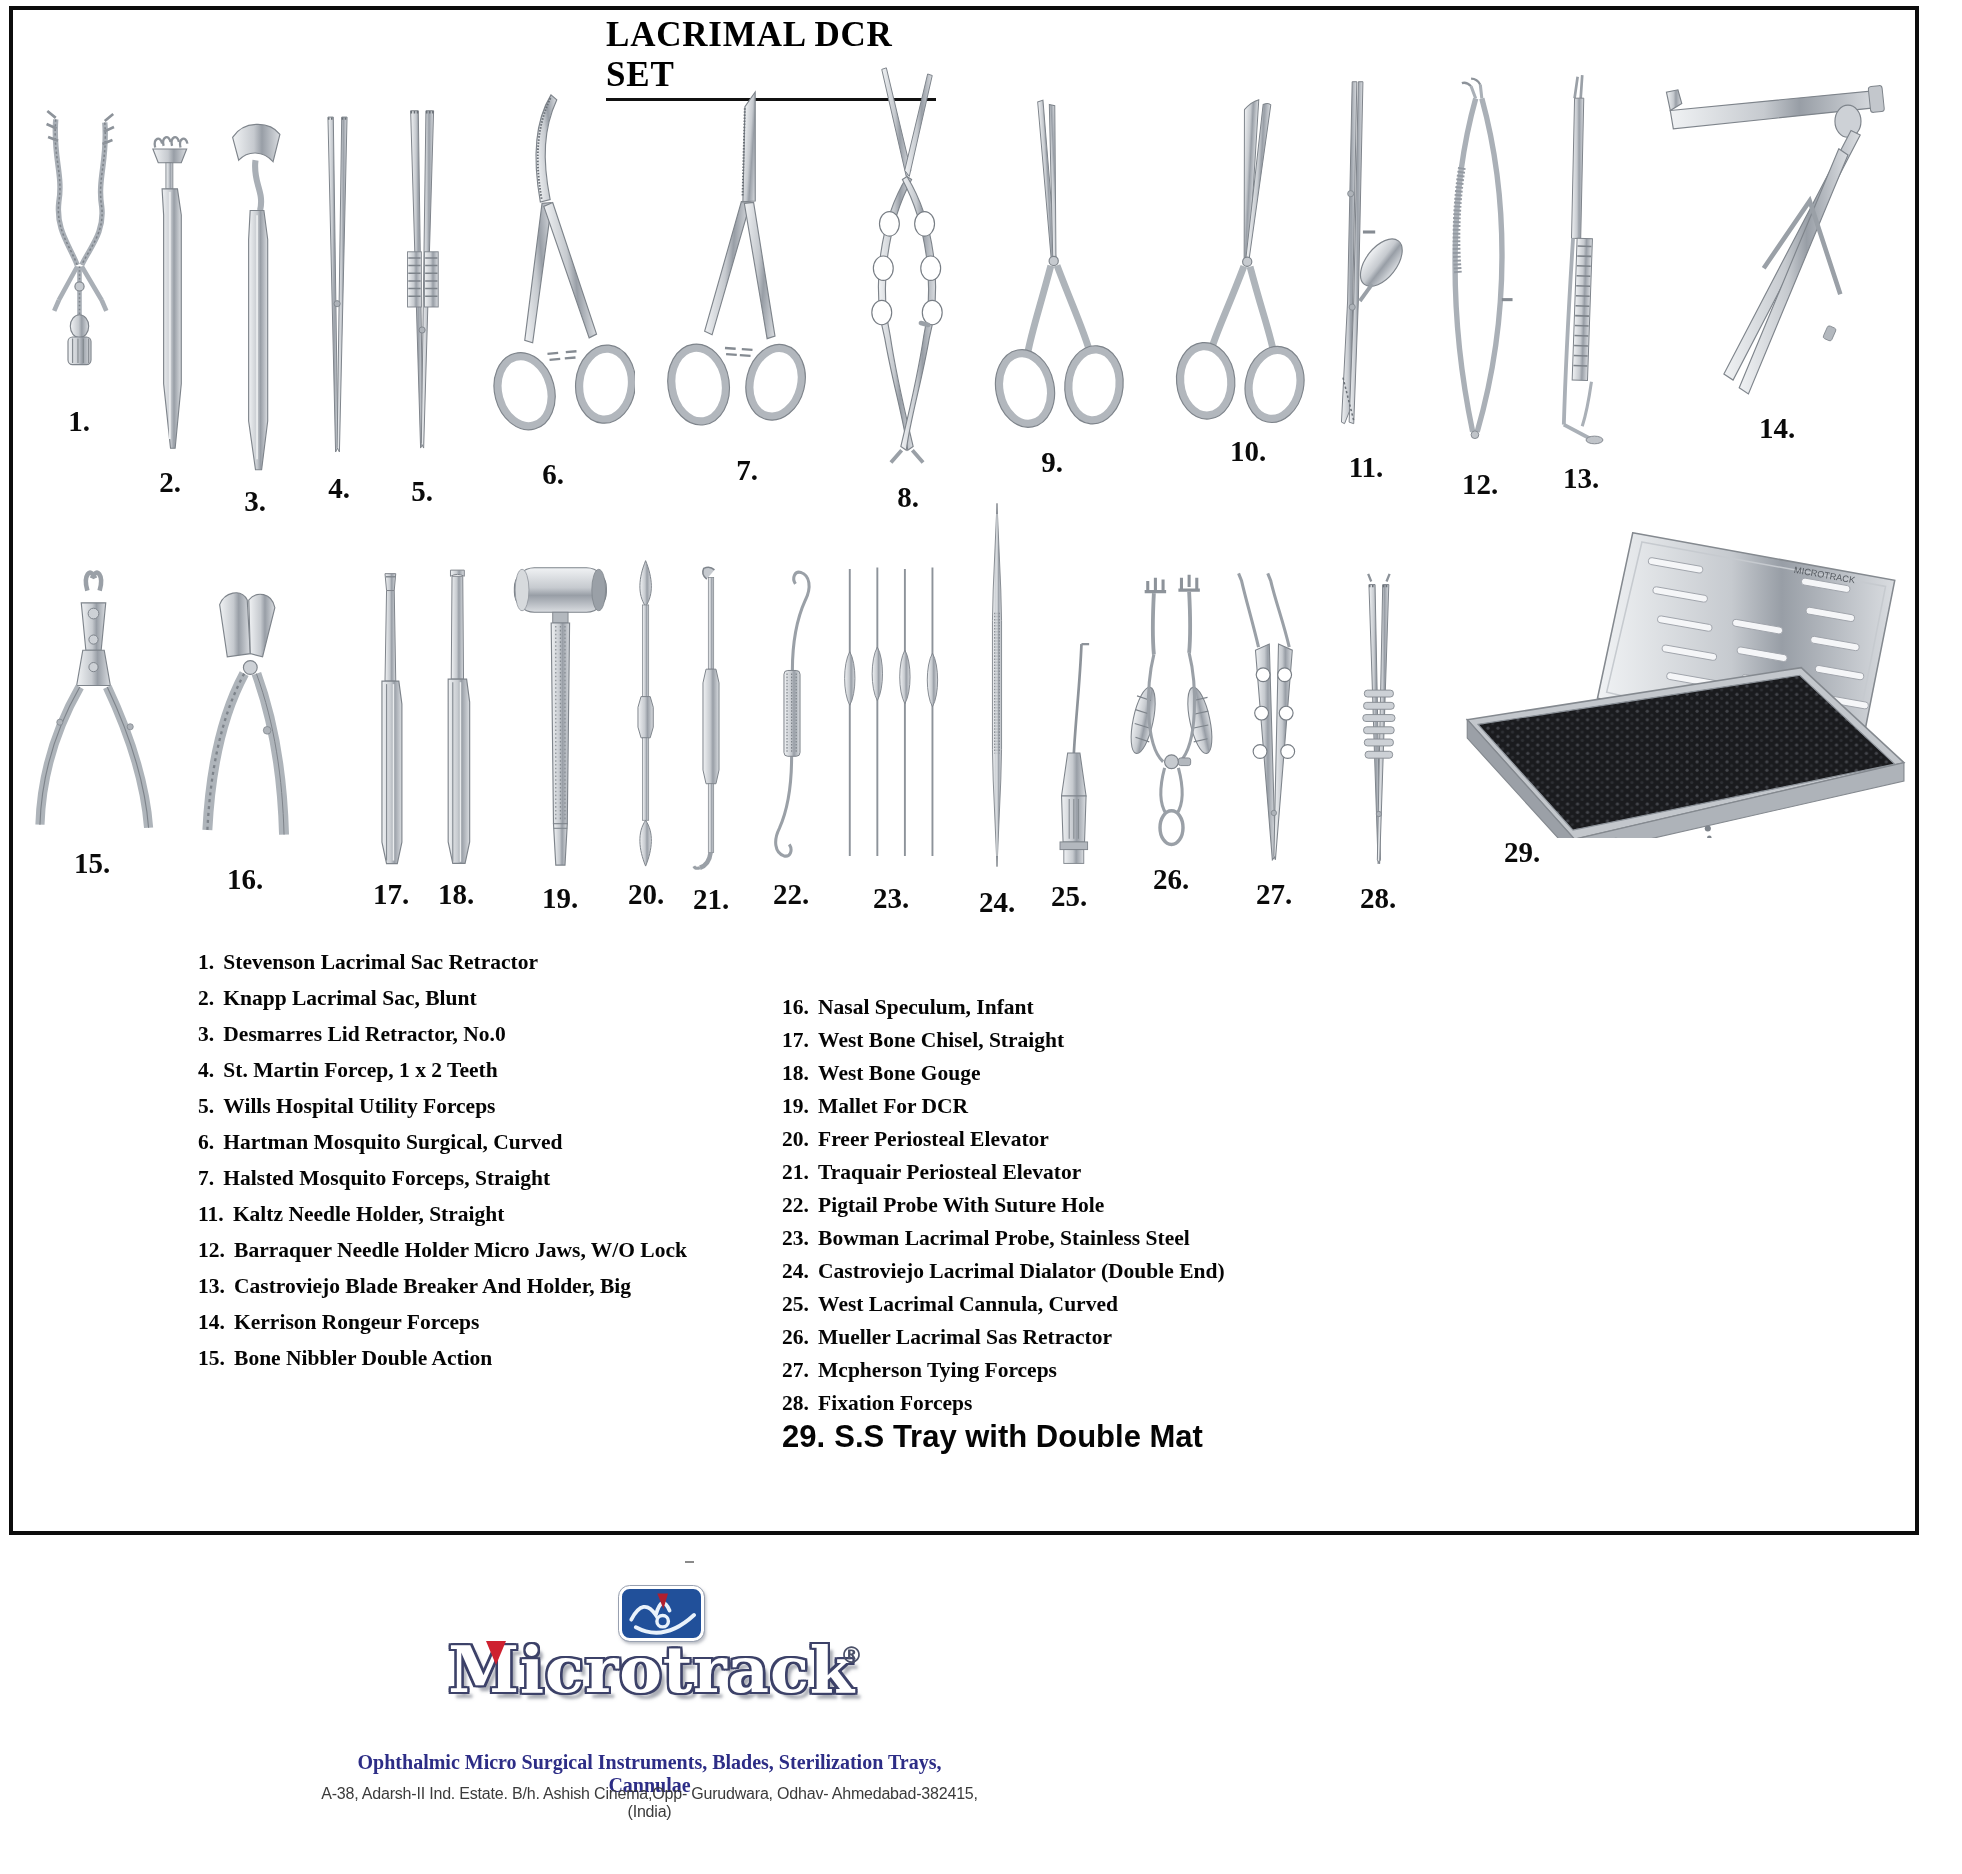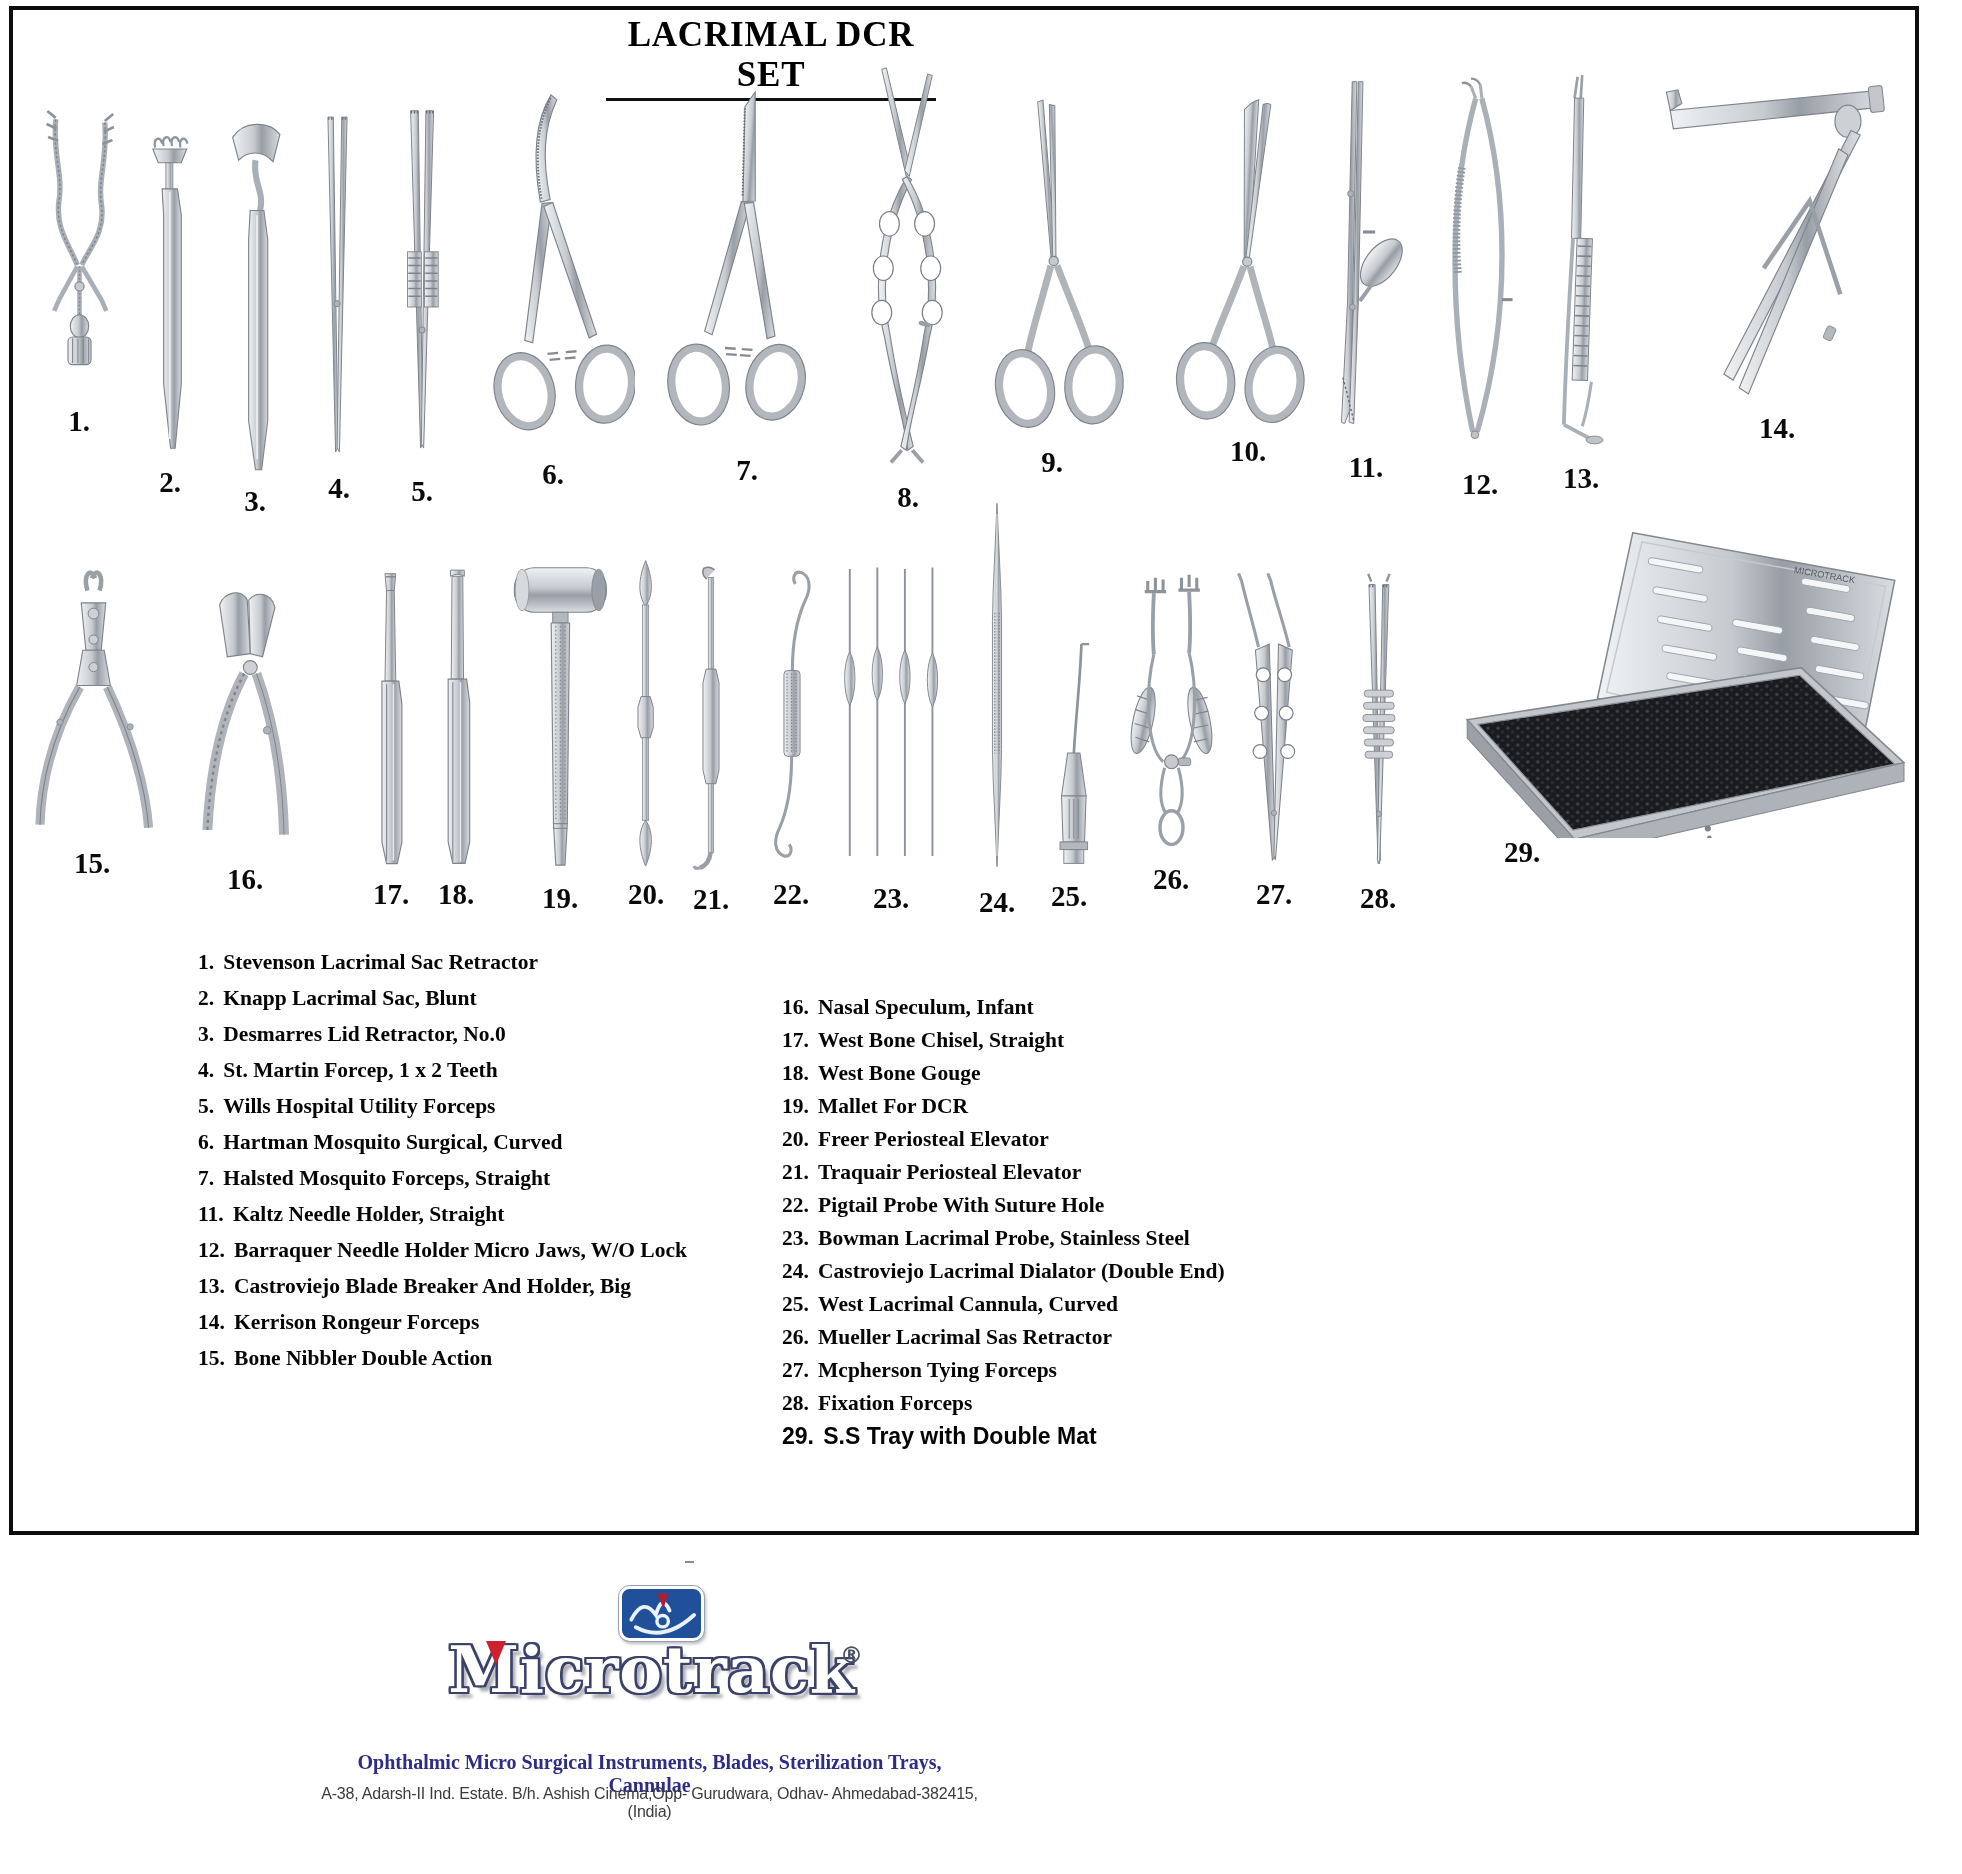--- a/index.html
+++ b/index.html
@@ -1,31 +1,31 @@
 <!DOCTYPE html>
 <html style="font-size:12.3px"><head>
 <meta charset="utf-8">
 <style>
   html,body{margin:0;padding:0;background:#fff;}
   .page{position:relative;width:1963px;height:1875px;background:#ffffff;overflow:hidden;
         font-family:"Liberation Serif", serif;color:#000;}
   .frame{position:absolute;left:9.2px;top:6.1px;width:1902px;height:1521px;border:4.6px solid #0d0d0d;background:#fff;}
-  .title{position:absolute;left:606px;top:15.3px;width:330px;text-align:center;
+  .title{position:absolute;left:606px;top:15.3px;width:330px;
          font-family:"Liberation Serif",serif;font-weight:bold;font-size:35px;letter-spacing:0.8px;
          border-bottom:3.8px solid #111;padding-bottom:3.1px;}
   .inst{position:absolute;}
   .inst svg{display:block;}
   .num{position:absolute;width:84px;text-align:center;font-family:"Liberation Serif",serif;
        font-weight:bold;font-size:29px;color:#0a0a0a;}
   .legend{position:absolute;font-family:"Liberation Serif",serif;font-weight:bold;color:#050505;}
   .lrow{white-space:nowrap;font-size:21.5px;}
   .col-left .lrow{height:36px;line-height:36px;}
   .col-right .lrow{height:33px;line-height:33px;}
   .ln{margin-right:9.2px;}
-  .lrow.sans{font-family:"Liberation Sans",sans-serif;font-size:23px;}
+  .lrow.sans{font-family:"Liberation Sans",sans-serif;font-size:31px;}
   
   .dash{position:absolute;left:685px;top:1561px;width:9.2px;height:2.3px;background:#8a8a8a;}
   .logobox{position:absolute;left:619px;top:1586px;width:85px;height:55px;background:#21509a;
            border:3.1px solid #ffffff;outline:1.5px solid #98a0b0;border-radius:10.7px;box-sizing:border-box;
            box-shadow:1.5px 2.3px 3.1px rgba(120,125,140,.5);}
   .brand{position:absolute;left:429px;top:1638px;width:445px;text-align:center;
          font-family:"DejaVu Serif",serif;font-weight:bold;font-size:64px;line-height:64px;color:#ffffff;letter-spacing:0.8px;
          text-shadow:-2.3px -2.3px 0 #3c4168,2.3px -2.3px 0 #3c4168,-2.3px 2.3px 0 #3c4168,2.3px 2.3px 0 #3c4168,
                      0 -2.3px 0 #3c4168,0 2.3px 0 #3c4168,-2.3px 0 0 #3c4168,2.3px 0 0 #3c4168,
                      5.4px 6.1px 3.1px rgba(100,105,120,.55);}

